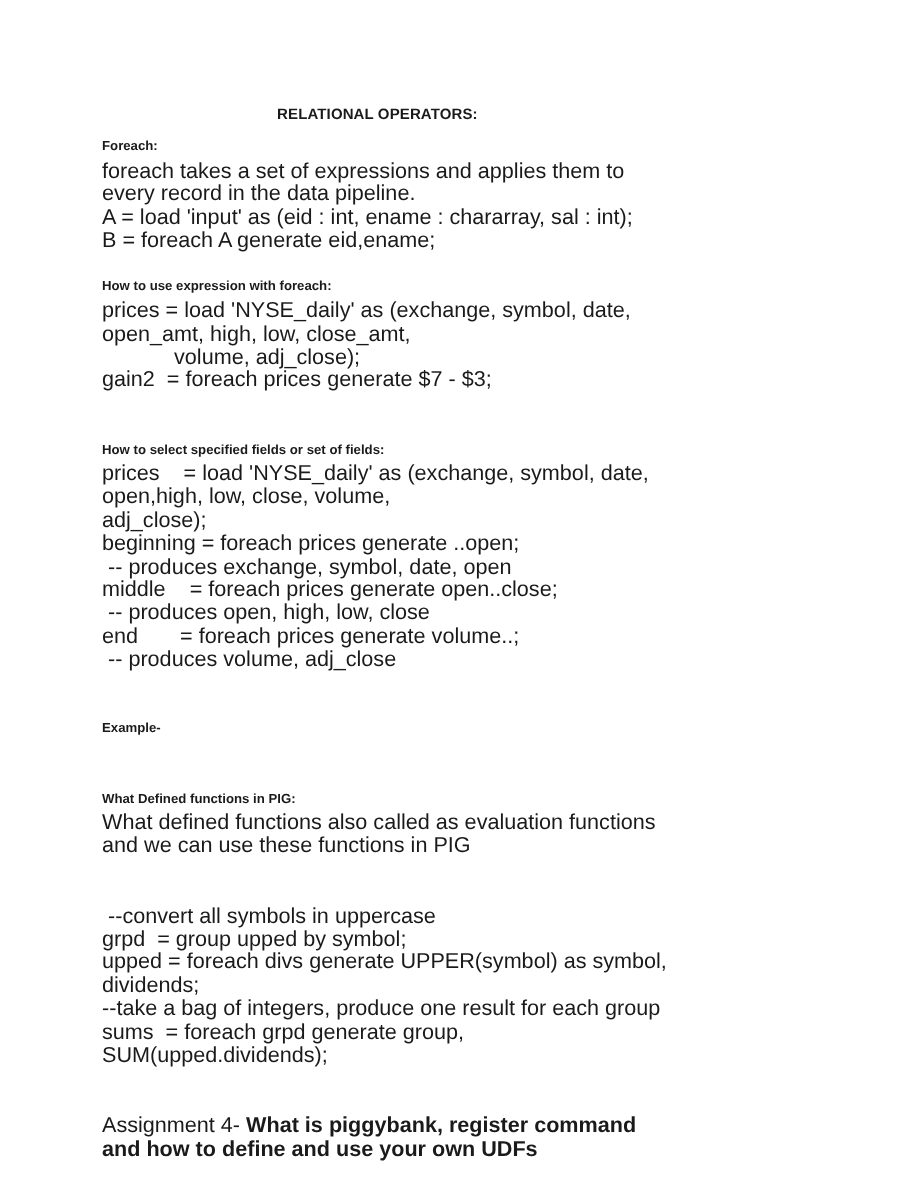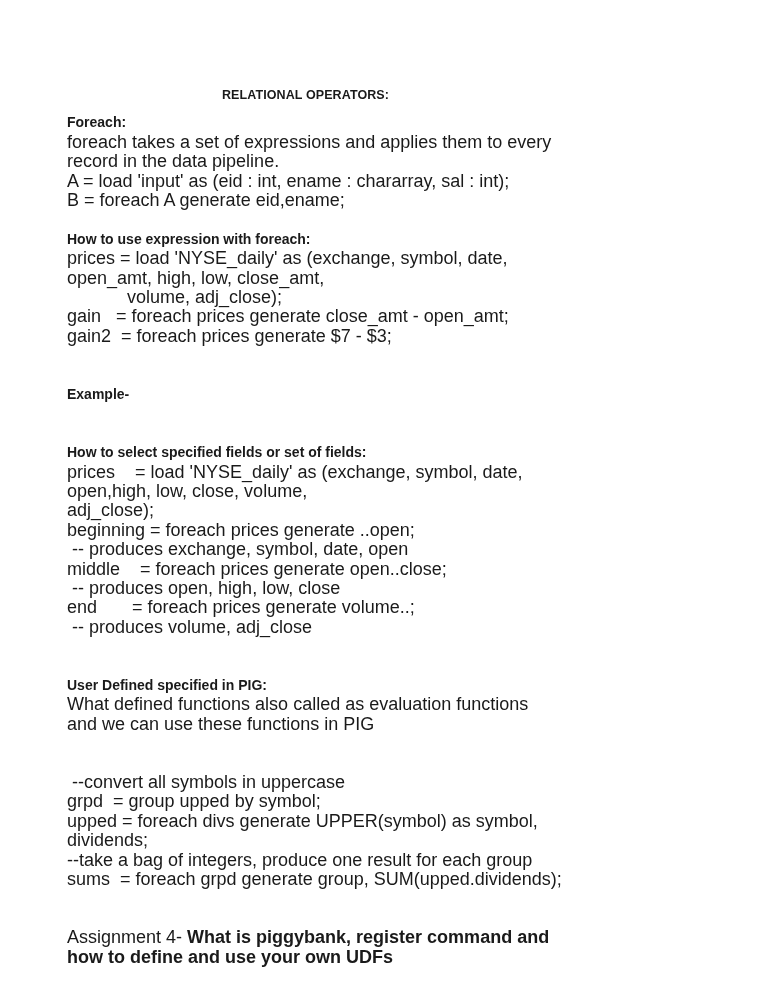--- a/index.html
+++ b/index.html
@@ -15,41 +15,41 @@
     font-family: "Liberation Sans", sans-serif;
     color: #1a1a1a;
     -webkit-font-smoothing: antialiased;
   }
   .page {
     position: relative;
     width: 644px;
     height: 990px;
     background: #ffffff;
     box-sizing: border-box;
-    padding: 86px 82px 0 67px;
+    padding: 86px 82px 0 85px;
   }
   .doc-title {
     text-align: center;
     font-size: 12.5px;
     font-weight: bold;
     line-height: 19.4px;
     letter-spacing: 0.1px;
     margin: 0 0 8px 0;
     padding-right: 18px;
   }
   .line {
     font-size: 18px;
     line-height: 19.4px;
     white-space: pre-wrap;
     margin: 0;
     min-height: 19.4px;
   }
   .line.bold {
     font-weight: bold;
-    font-size: 14px;
+    font-size: 11px;
   }
   .line.blank {
     height: 19.4px;
   }
   .b {
     font-weight: bold;
   }
 </style>
 </head>
 <body>
@@ -63,45 +63,44 @@
         <div class="line bold">Foreach:</div>
         <div class="line">foreach takes a set of expressions and applies them to every record in the data pipeline.</div>
         <div class="line">A = load 'input' as (eid : int, ename : chararray, sal : int);</div>
         <div class="line">B = foreach A generate eid,ename;</div>
         <div class="line blank"></div>
       </div>
       <div>
         <div class="line bold">How to use expression with foreach:</div>
         <div class="line">prices = load 'NYSE_daily' as (exchange, symbol, date, open_amt, high, low, close_amt,</div>
         <div class="line">            volume, adj_close);</div>
-        <div class="line">gain   = foreach prices generate close_amt - open_amt;</div>
         <div class="line">gain2  = foreach prices generate $7 - $3;</div>
-        <div class="line blank"></div>
-        <div class="line blank"></div>
-      </div>
-      <div>
-        <div class="line bold">Example-</div>
         <div class="line blank"></div>
         <div class="line blank"></div>
       </div>
       <div>
         <div class="line bold">How to select specified fields or set of fields:</div>
         <div class="line">prices    = load 'NYSE_daily' as (exchange, symbol, date, open,high, low, close, volume,</div>
         <div class="line">adj_close);</div>
         <div class="line">beginning = foreach prices generate ..open;</div>
         <div class="line"> -- produces exchange, symbol, date, open</div>
         <div class="line">middle    = foreach prices generate open..close;</div>
         <div class="line"> -- produces open, high, low, close</div>
         <div class="line">end       = foreach prices generate volume..;</div>
         <div class="line"> -- produces volume, adj_close</div>
         <div class="line blank"></div>
         <div class="line blank"></div>
       </div>
       <div>
-        <div class="line bold">User Defined specified in PIG:</div>
+        <div class="line bold">Example-</div>
+        <div class="line blank"></div>
+        <div class="line blank"></div>
+      </div>
+      <div>
+        <div class="line bold">What Defined functions in PIG:</div>
         <div class="line">What defined functions also called as evaluation functions and we can use these functions in PIG</div>
         <div class="line blank"></div>
         <div class="line blank"></div>
         <div class="line"> --convert all symbols in uppercase</div>
         <div class="line">grpd  = group upped by symbol;</div>
         <div class="line">upped = foreach divs generate UPPER(symbol) as symbol, dividends;</div>
         <div class="line">--take a bag of integers, produce one result for each group</div>
         <div class="line">sums  = foreach grpd generate group, SUM(upped.dividends);</div>
         <div class="line blank"></div>
         <div class="line blank"></div>

